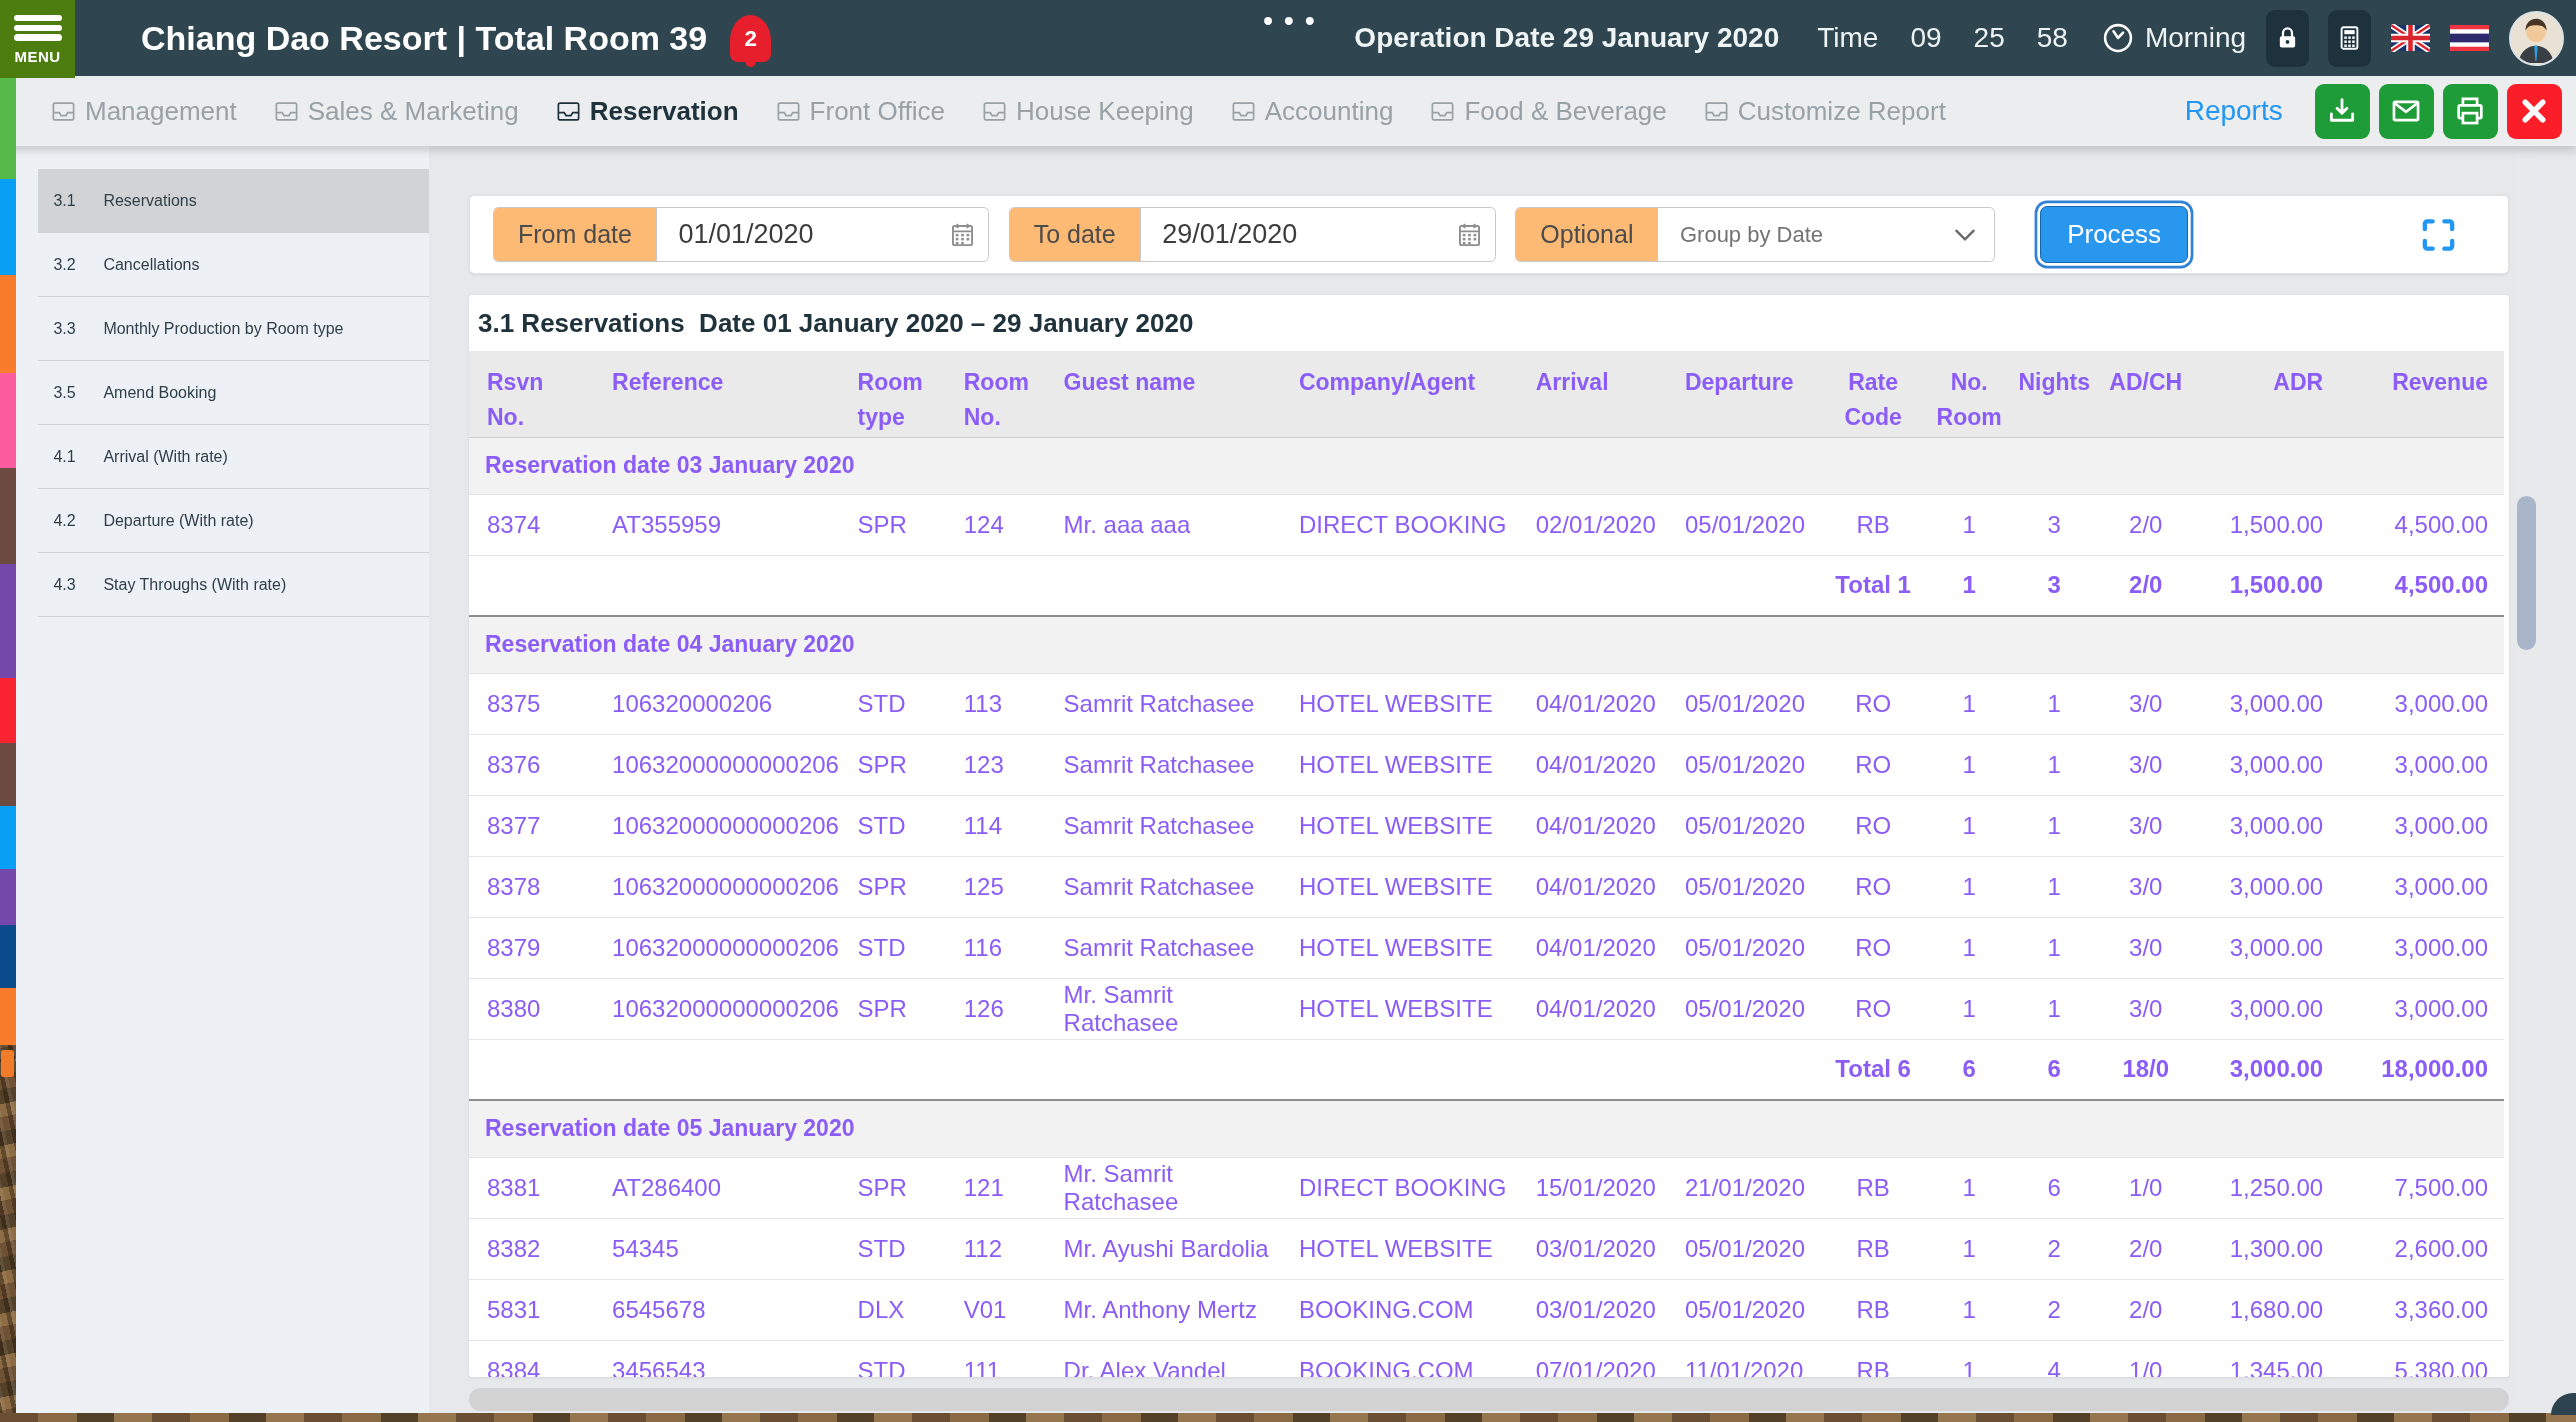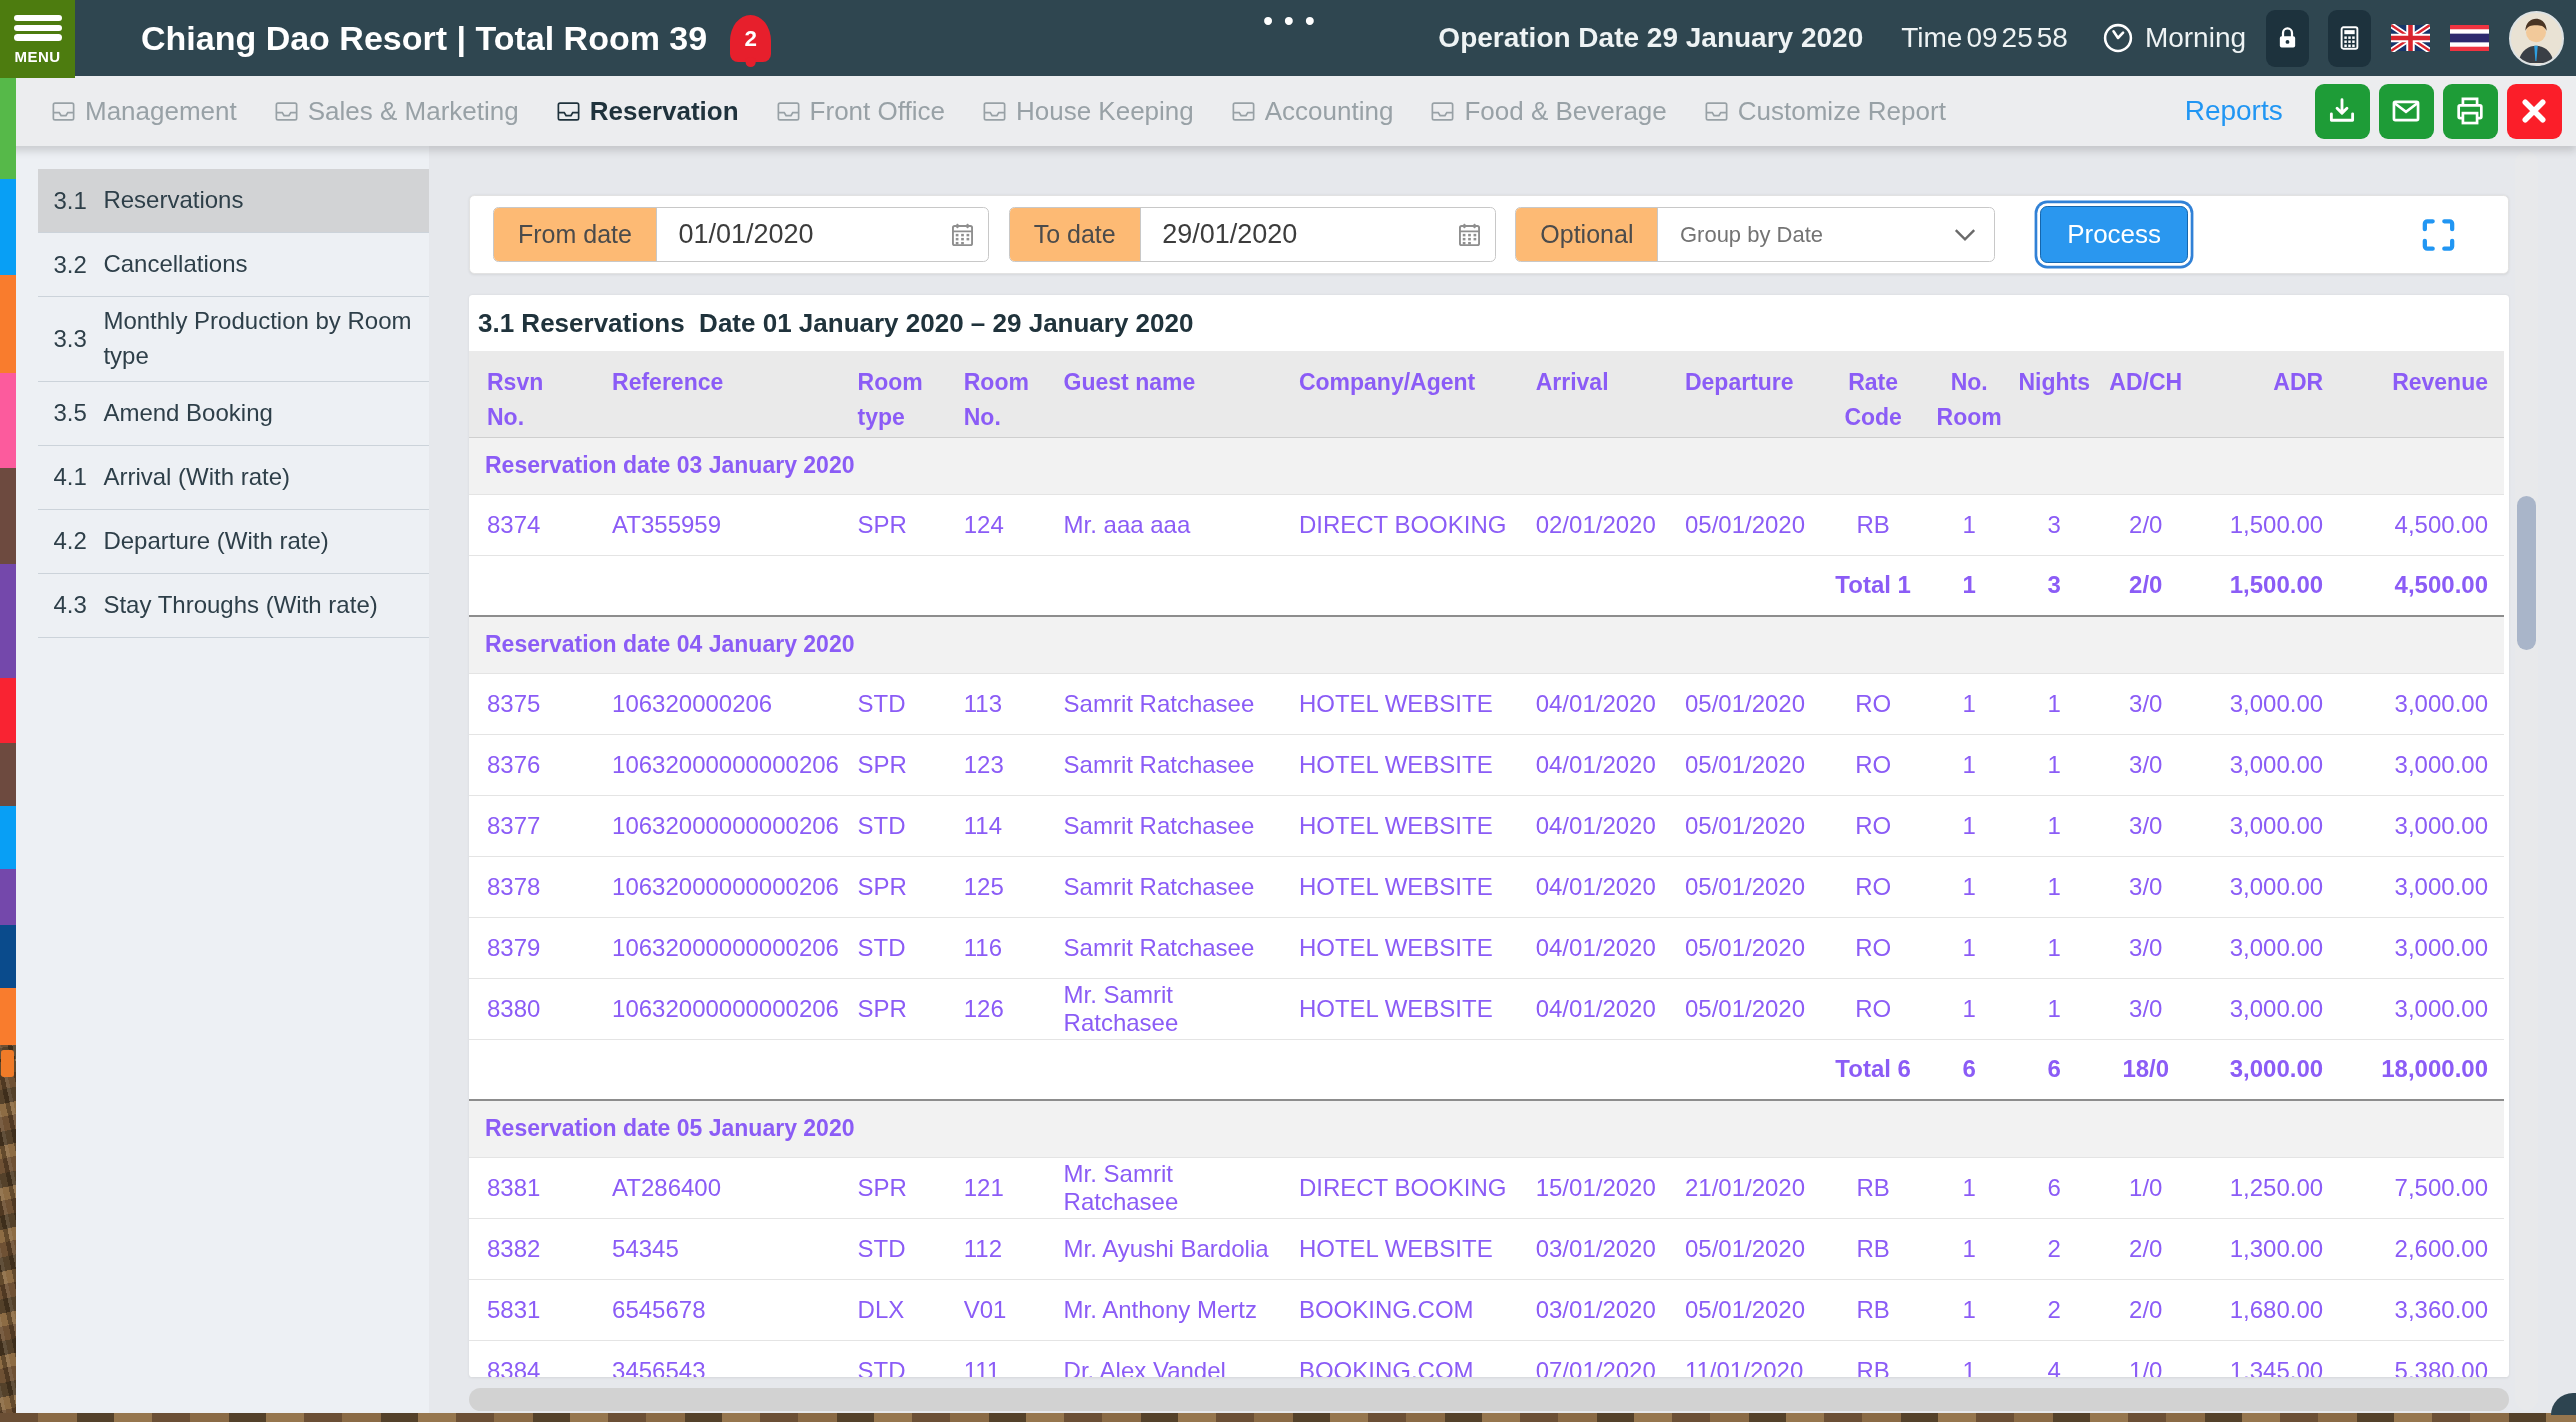--- a/index.html
+++ b/index.html
@@ -15,21 +15,21 @@
   .menu-btn { width:75px; height:79px; background:#4d7c0f; display:flex; flex-direction:column; align-items:center; justify-content:center; cursor:pointer; flex:none; }
   .bar { width:48px; height:6.3px; background:#fff; border-radius:3.6px; margin:3.6px 0; }
   .mlabel { font-size:15px; font-weight:700; color:#fff; margin-top:3.6px; letter-spacing:0.4px; }
   .app-title { color:#fff; font-size:34px; font-weight:700; margin-left:66px; white-space:nowrap; }
   .bell { position:relative; width:41px; height:47px; margin-left:23px; background:#e71f2c; border-radius:50% 50% 8px 8px / 55% 55% 8px 8px; display:flex; align-items:center; justify-content:center; cursor:pointer; }
   .bell::after { content:""; position:absolute; bottom:-5.4px; left:50%; transform:translateX(-50%); width:10.7px; height:9.8px; border-radius:50%; background:#e71f2c; }
   .bell-num { color:#fff; font-size:22.4px; font-weight:700; margin-top:2.7px; }
   .top-dots { position:absolute; left:1263px; top:5.4px; color:#fff; font-size:29px; letter-spacing:10.7px; }
   .top-right { margin-left:auto; display:flex; align-items:center; margin-right:12.5px; color:#eef3f4; }
   .opdate { font-size:28px; font-weight:700; white-space:nowrap; }
-  .time { display:flex; align-items:baseline; gap:4px; font-size:28px; margin-left:38px; }
+  .time { display:flex; align-items:baseline; gap:32px; font-size:28px; margin-left:38px; }
   .shift { display:flex; align-items:center; gap:9px; margin-left:32px; font-size:28px; }
   .sq-btn { width:43px; height:57px; border-radius:9px; background:#1d323d; display:flex; align-items:center; justify-content:center; margin-left:19.7px; cursor:pointer; flex:none; }
   .flag { width:39px; height:28px; margin-left:19.7px; border-radius:1.8px; overflow:hidden; flex:none; cursor:pointer; }
   .flag svg { display:block; }
   .avatar { width:55px; height:55px; border-radius:50%; border:2.7px solid #dde2e4; margin-left:19.7px; overflow:hidden; background:#e9e2d4; flex:none; cursor:pointer; }
   
   .menubar { position:absolute; left:0; right:0; top:76px; height:70px; background:#ecedef; display:flex; align-items:center; padding-left:50px; box-shadow:0 4.5px 8px rgba(0,0,0,.15); z-index:30; }
   .menu-items { display:flex; align-items:center; gap:36px; }
   .menu-item { display:flex; align-items:center; gap:8px; font-size:26px; color:#98a1a6; cursor:pointer; white-space:nowrap; }
   .menu-item.active { color:#1f323c; font-weight:700; }
@@ -44,21 +44,21 @@
   .strip-block { width:16px; flex:none; }
   .strip-wall { flex:1; position:relative;
     background: repeating-linear-gradient(78deg, rgba(20,10,0,.35) 0 4.5px, rgba(255,255,255,.08) 4.5px 8px, transparent 8px 14.3px),
                 repeating-linear-gradient(-12deg, #6f5134 0 14.3px, #8d6c44 14.3px 27px, #54412a 27px 41px);
   }
   .strip-icon { position:absolute; left:0.9px; top:5.4px; width:13.4px; height:27px; background:#f07b28; border-radius:2.7px; }
   
   .bodywrap { position:absolute; left:0; right:0; top:146px; bottom:0; }
   .sidebar { position:absolute; left:16px; width:413px; top:0; bottom:0; background:#edf0f4; padding-top:23px; }
   .side-list { margin-left:22.4px; }
-  .side-item { display:flex; align-items:center; min-height:64px; padding:7.2px 10.7px 7.2px 15px; border-bottom:0.9px solid #ccd3da; font-size:24px; color:#2e3f49; cursor:pointer; }
+  .side-item { display:flex; align-items:center; min-height:64px; padding:7.2px 10.7px 7.2px 15px; border-bottom:0.9px solid #ccd3da; font-size:16px; color:#2e3f49; cursor:pointer; }
   .side-item.active { background:#d2d3d5; }
   .side-item .num { width:50px; flex:none; }
   .side-item .lbl { line-height:1.45; }
   
   .main { position:absolute; left:429px; right:0; top:0; bottom:0; }
   .filterbar { position:absolute; left:40px; width:2040px; top:49px; height:79px; background:#fff; border:0.9px solid #e2e2e2; border-radius:5.4px; box-shadow:0 0.9px 2.7px rgba(0,0,0,.08); display:flex; align-items:center; padding-left:23px; }
   .igroup { display:flex; height:55px; border:0.9px solid #c8c8c8; border-radius:5.4px; overflow:hidden; margin-right:19.7px; background:#fff; flex:none; }
   .iglabel { background:#fdba74; border-right:0.9px solid #c8c8c8; display:flex; align-items:center; padding:0 24px; font-size:25px; color:#4b4b4b; white-space:nowrap; }
   .ival { position:relative; display:flex; align-items:center; }
   .ival input { border:none; outline:none; font-family:inherit; font-size:27px; color:#3c3c3c; padding:0 55px 0 21.5px; width:100%; background:transparent; }

